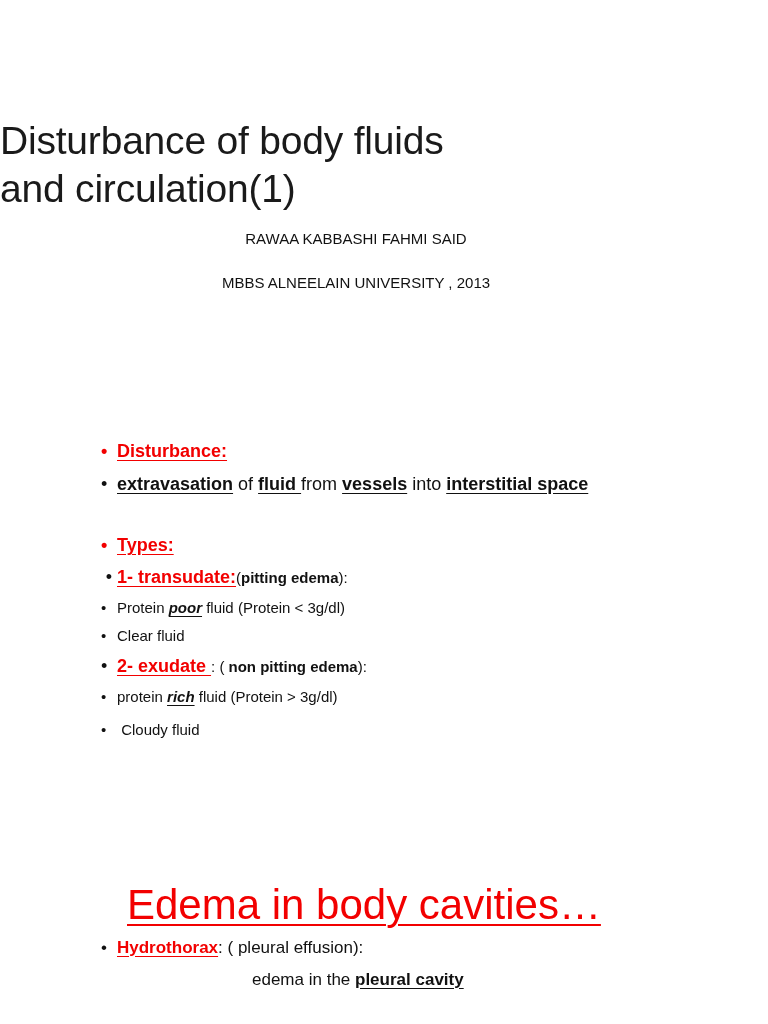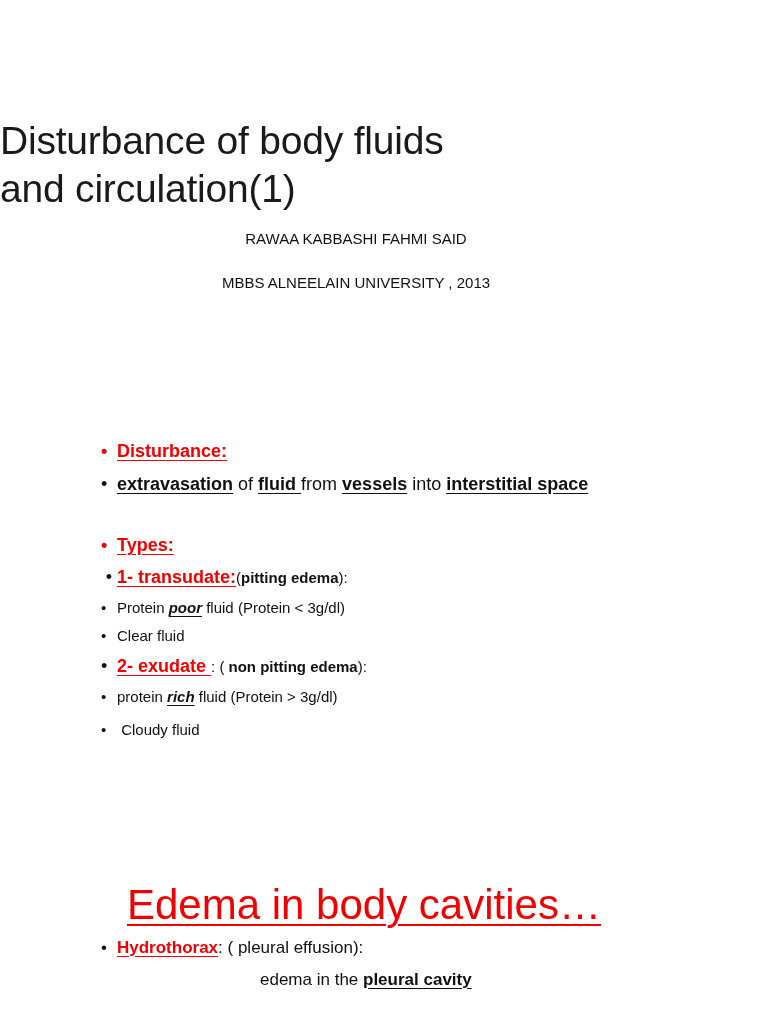--- a/index.html
+++ b/index.html
@@ -38,13 +38,13 @@
 <div class="abs sm bullet" style="left:101px; top:627px;">Clear fluid</div>
 
 <div class="abs lg bullet" style="left:101px; top:656px;"><span class="red b u">2- exudate </span><span class="sm">: ( </span><span class="sm b">non pitting edema</span><span class="sm">):</span></div>
 
 <div class="abs sm bullet" style="left:101px; top:688px;"><span>protein </span><span class="b i u">rich</span><span> fluid (Protein &gt; 3g/dl)</span></div>
 <div class="abs sm bullet" style="left:101px; top:713px; white-space:pre;margin-top:8px;"> Cloudy fluid</div>
 
 <div class="abs heading2">Edema in body cavities…</div>
 
 <div class="abs md bullet" style="left:101px; top:938px;"><span class="red b u">Hydrothorax</span><span>: ( pleural effusion):</span></div>
-<div class="abs md" style="left:260px; top:970px;"><span>edema in the </span><span class="b u">pleural cavity</span></div>
+<div class="abs md" style="left:252px; top:970px;"><span>edema in the </span><span class="b u">pleural cavity</span></div>
 
 </body></html>

